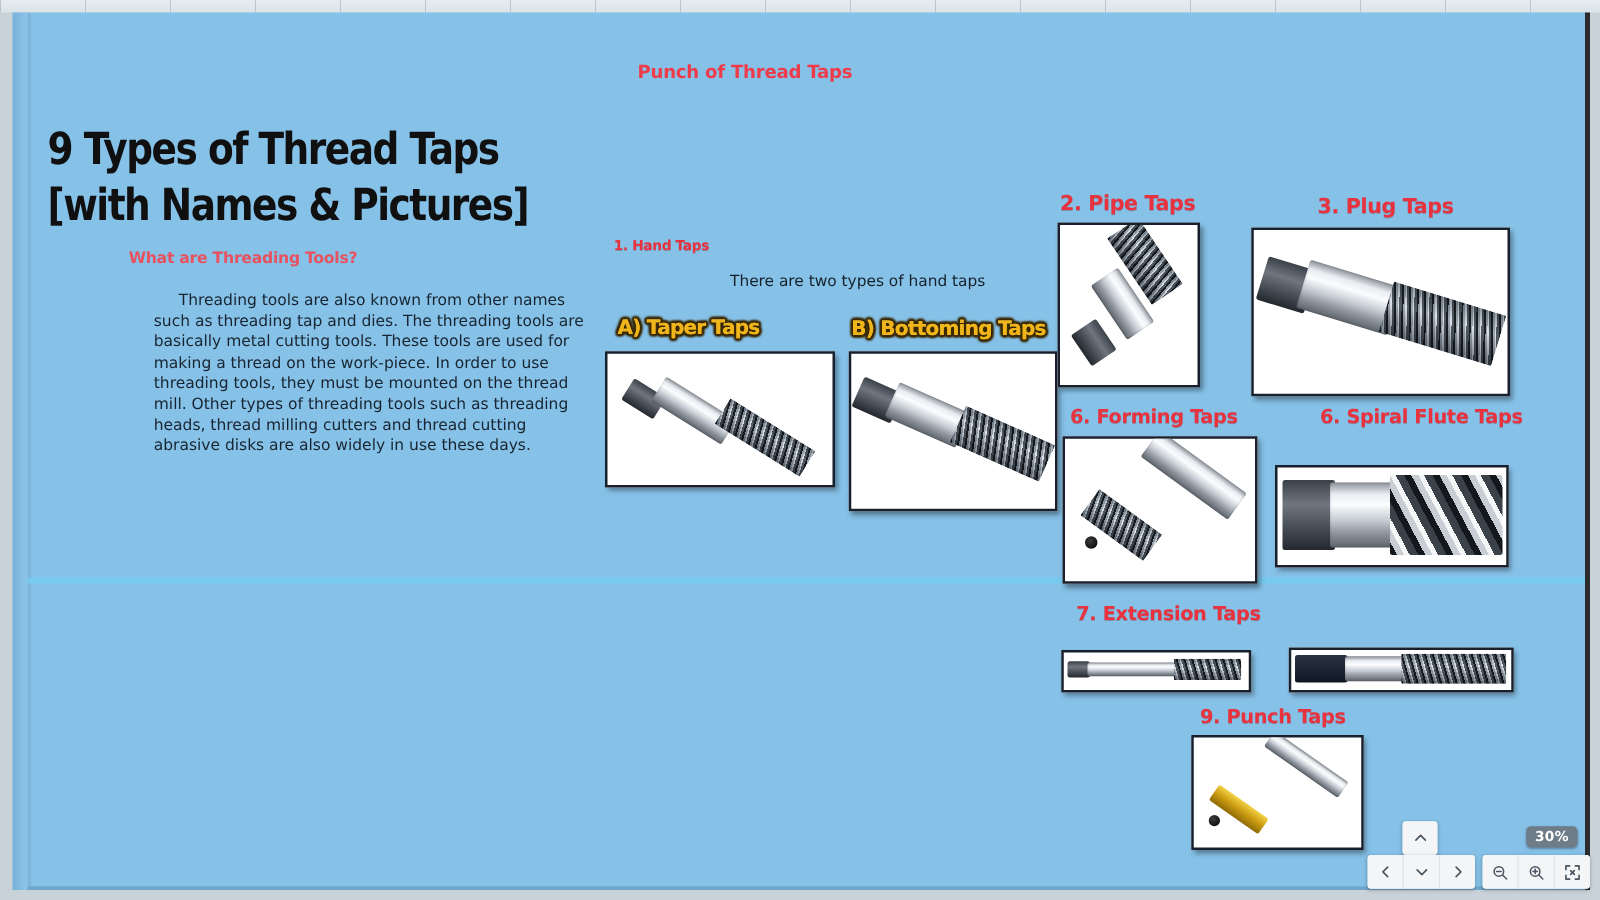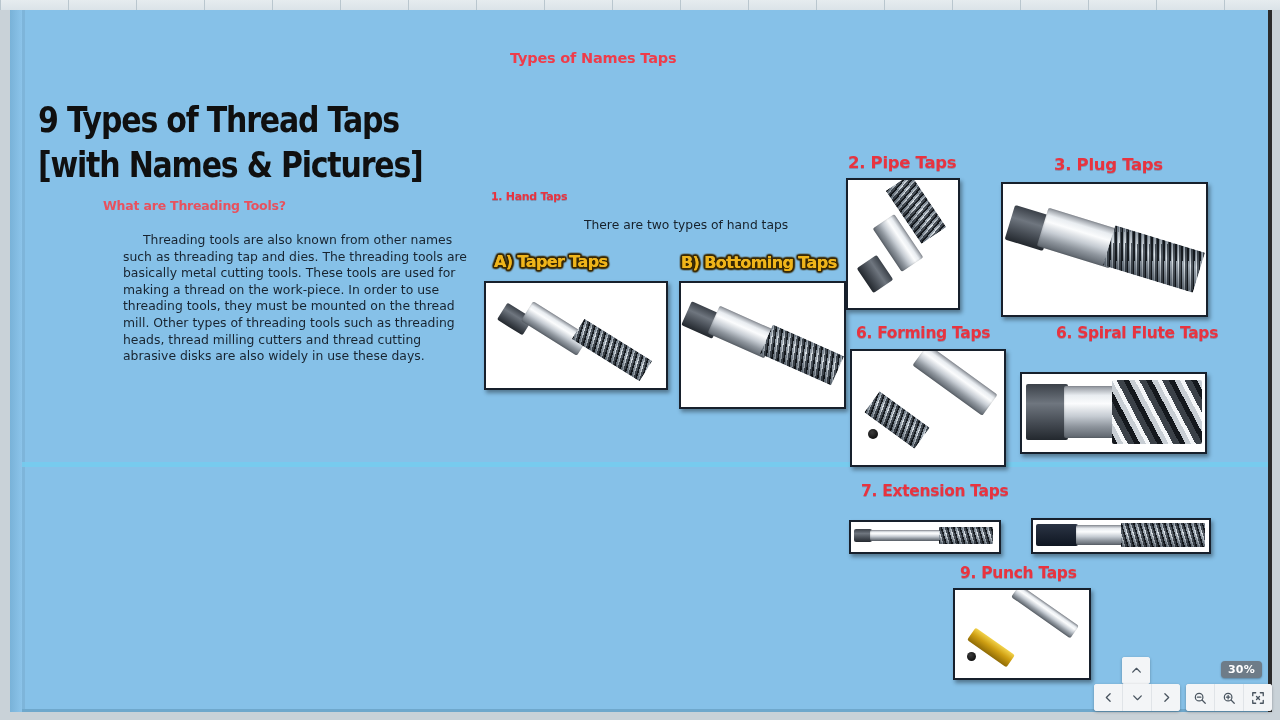--- a/index.html
+++ b/index.html
@@ -188,21 +188,21 @@
 
   <div class="page-bg"></div>
   <div class="grid-strip"></div>
 
   <div class="slide">
     <div class="slide-left-edge"></div>
     <div class="slide-scroll-shadow"></div>
     <div class="slide-divider"></div>
     <div class="slide-bottom-line"></div>
 
-    <div id="top-banner">Types of Names Taps</div>
+    <div id="top-banner">Punch of Thread Taps</div>
 
     <div id="doc-title" class="display">9 Types of Thread Taps [with Names &amp; Pictures]</div>
     <div id="subhead">What are Threading Tools?</div>
     <div id="body-para">Threading tools are also known  from other  names such as threading tap  and dies. The  threading  tools are basically metal cutting tools. These tools are used for making a thread on the work-piece. In order to use threading tools, they must be mounted on the thread mill. Other types of threading tools such as threading heads, thread milling cutters and thread cutting abrasive disks are also widely in use these days.</div>
 
     <div id="hand-taps" class="section-title">1. Hand Taps</div>
     <div id="hand-taps-note">There are two types of hand taps</div>
 
     <div class="gold-label" style="left:484px;top:242px;">A) Taper Taps</div>
     <div class="photo" style="left:474px;top:271px;width:180px;height:105px;">

